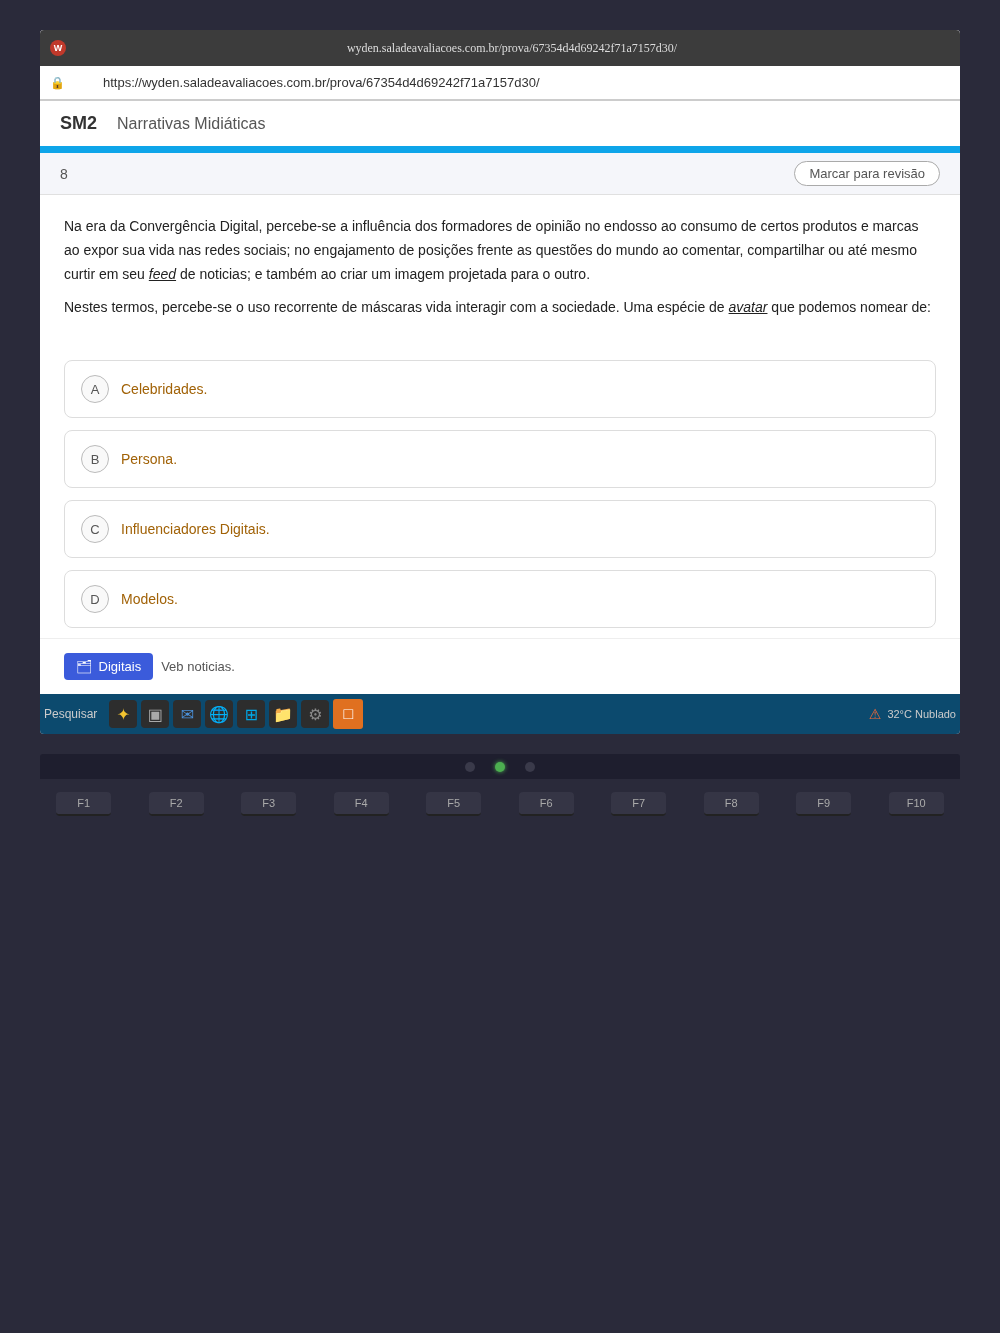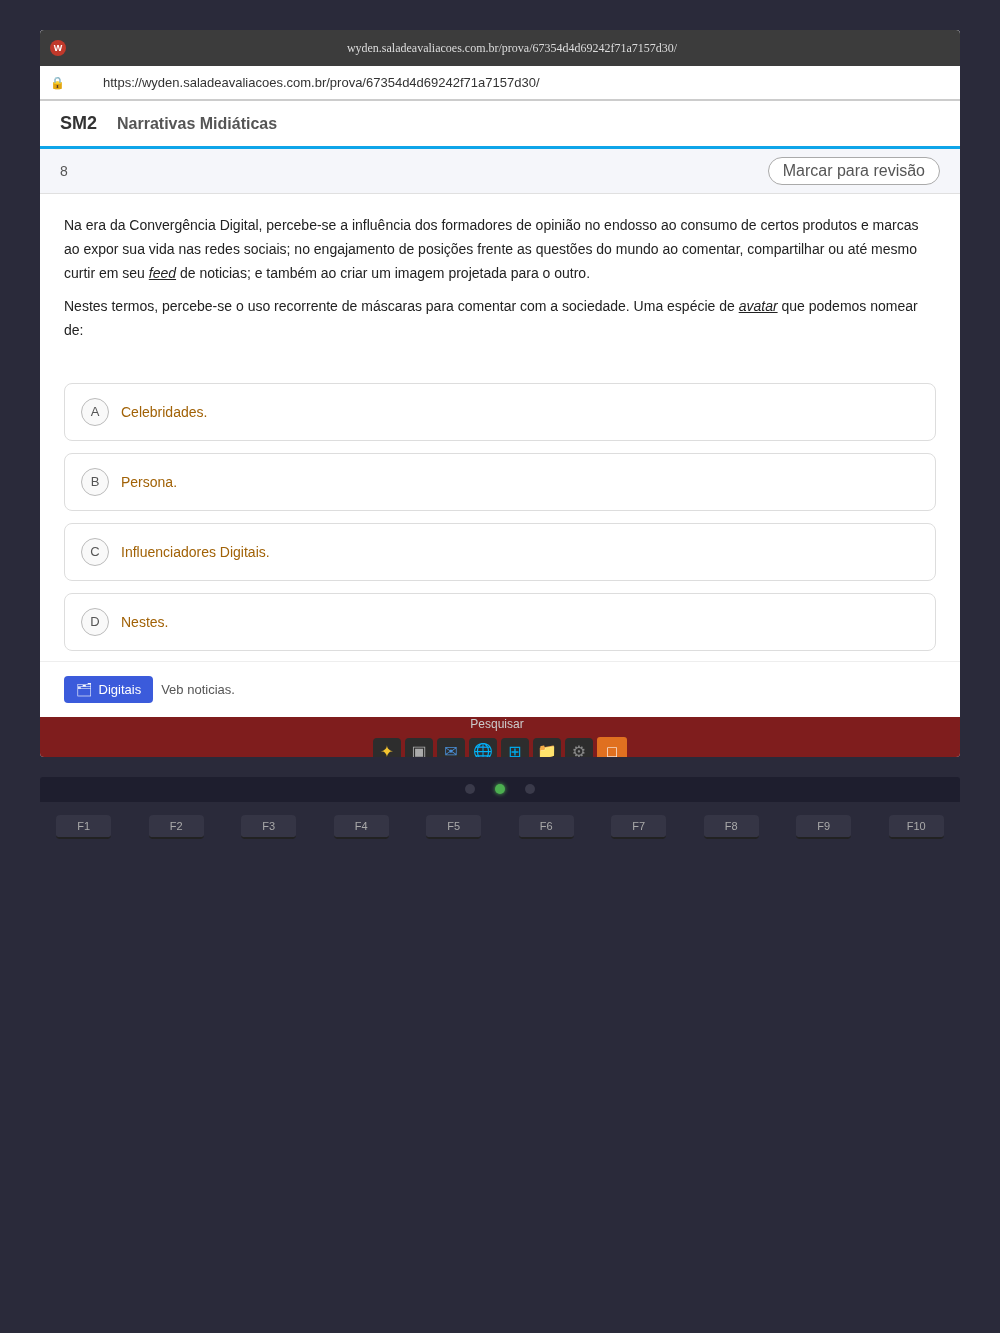--- a/index.html
+++ b/index.html
@@ -91,37 +91,36 @@
 
     
     .content-area {
       background: #fff;
       padding: 0;
     }
 
     
     .app-header {
       background: #fff;
-      border-bottom: 3px solid #0ea5e9;
+      border-bottom: 7px solid #0ea5e9;
       padding: 12px 20px;
       display: flex;
       align-items: center;
       gap: 20px;
     }
 
     .app-title {
       font-size: 18px;
       font-weight: bold;
       color: #333;
     }
 
     .app-subtitle {
       font-size: 16px;
       color: #555;
-      font-weight: bold;
     }
 
     .question-header {
       background: #f5f6fa;
       padding: 8px 20px;
       display: flex;
       justify-content: space-between;
       align-items: center;
       border-bottom: 1px solid #e0e0e0;
     }
@@ -129,21 +128,21 @@
     .question-number {
       font-size: 14px;
       color: #555;
     }
 
     .mark-review-btn {
       background: #fff;
       border: 1px solid #aaa;
       border-radius: 20px;
       padding: 4px 14px;
-      font-size: 16px;
+      font-size: 13px;
       color: #555;
       cursor: pointer;
     }
 
     .question-body {
       background: #fff;
       padding: 20px 24px;
     }
 
     .question-text {
@@ -221,28 +220,27 @@
       gap: 6px;
     }
 
     .feedback-extra-text {
       font-size: 13px;
       color: #555;
     }
 
     
     .taskbar {
-      background: #7f1d1d;
+      background: #0c4a6e;
       height: 40px;
       display: flex;
       align-items: center;
       padding: 0 4px;
       gap: 6px;
       width: 920px;
-      flex-direction: column;
     }
 
     .taskbar-search {
       font-size: 12px;
       color: #ccc;
       margin-right: 6px;
     }
 
     .taskbar-icons {
       display: flex;
@@ -377,21 +375,21 @@
       <div class="question-header">
         <span class="question-number">8</span>
         <button class="mark-review-btn">Marcar para revisão</button>
       </div>
 
       <div class="question-body">
         <p class="question-text">
           <span>Na era da Convergência Digital, percebe-se a influência dos formadores de opinião no endosso ao consumo de certos produtos e marcas ao expor sua vida nas redes sociais; no engajamento de posições frente as questões do mundo ao comentar, compartilhar ou até mesmo curtir em seu </span><em>feed</em><span> de noticias; e também ao criar um imagem projetada para o outro.</span>
         </p>
         <p class="question-text">
-          <span>Nestes termos, percebe-se o uso recorrente de máscaras para comentar com a sociedade. Uma espécie de </span><em>avatar</em><span> que podemos nomear de:</span>
+          <span>Nestes termos, percebe-se o uso recorrente de máscaras vida interagir com a sociedade. Uma espécie de </span><em>avatar</em><span> que podemos nomear de:</span>
         </p>
       </div>
 
       <div class="options-container">
 
         <div class="option-item">
           <div class="option-label">A</div>
           <span class="option-text">Celebridades.</span>
         </div>
 
@@ -400,21 +398,21 @@
           <span class="option-text">Persona.</span>
         </div>
 
         <div class="option-item">
           <div class="option-label">C</div>
           <span class="option-text">Influenciadores Digitais.</span>
         </div>
 
         <div class="option-item">
           <div class="option-label">D</div>
-          <span class="option-text">Nestes.</span>
+          <span class="option-text">Modelos.</span>
         </div>
 
       </div>
 
       <div class="feedback-bar">
         <button class="feedback-btn">
           <span>🗂</span>
           <span>Digitais</span>
         </button>
         <span class="feedback-extra-text">Veb noticias.</span>

